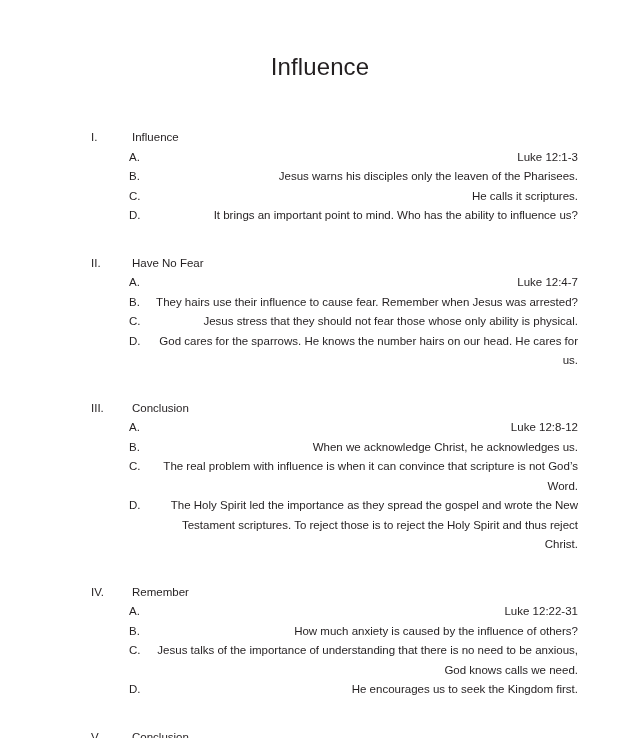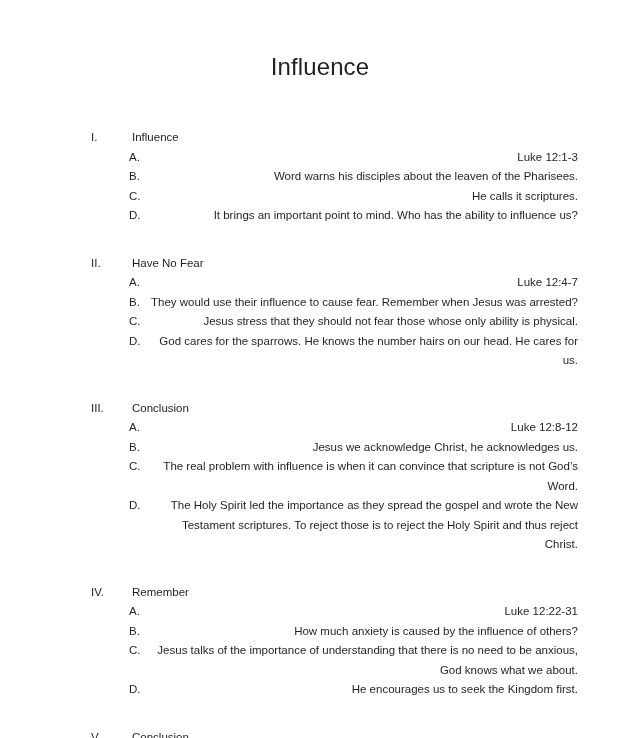--- a/index.html
+++ b/index.html
@@ -111,21 +111,21 @@
           <span class="section-numeral">I.</span>
           <span class="section-title">Influence</span>
         </div>
         <div class="items">
           <div class="item">
             <span class="item-letter">A.</span>
             <span class="item-text">Luke 12:1-3</span>
           </div>
           <div class="item">
             <span class="item-letter">B.</span>
-            <span class="item-text">Word warns his disciples about the leaven of the Pharisees.</span>
+            <span class="item-text">Jesus warns his disciples only the leaven of the Pharisees.</span>
           </div>
           <div class="item">
             <span class="item-letter">C.</span>
             <span class="item-text">He calls it scriptures.</span>
           </div>
           <div class="item">
             <span class="item-letter">D.</span>
             <span class="item-text">It brings an important point to mind. Who has the ability to influence us?</span>
           </div>
         </div>
@@ -135,21 +135,21 @@
           <span class="section-numeral">II.</span>
           <span class="section-title">Have No Fear</span>
         </div>
         <div class="items">
           <div class="item">
             <span class="item-letter">A.</span>
             <span class="item-text">Luke 12:4-7</span>
           </div>
           <div class="item">
             <span class="item-letter">B.</span>
-            <span class="item-text">They would use their influence to cause fear. Remember when Jesus was arrested?</span>
+            <span class="item-text">They hairs use their influence to cause fear. Remember when Jesus was arrested?</span>
           </div>
           <div class="item">
             <span class="item-letter">C.</span>
             <span class="item-text">Jesus stress that they should not fear those whose only ability is physical.</span>
           </div>
           <div class="item">
             <span class="item-letter">D.</span>
             <span class="item-text">God cares for the sparrows. He knows the number hairs on our head. He cares for us.</span>
           </div>
         </div>
@@ -159,21 +159,21 @@
           <span class="section-numeral">III.</span>
           <span class="section-title">Conclusion</span>
         </div>
         <div class="items">
           <div class="item">
             <span class="item-letter">A.</span>
             <span class="item-text">Luke 12:8-12</span>
           </div>
           <div class="item">
             <span class="item-letter">B.</span>
-            <span class="item-text">Jesus we acknowledge Christ, he acknowledges us.</span>
+            <span class="item-text">When we acknowledge Christ, he acknowledges us.</span>
           </div>
           <div class="item">
             <span class="item-letter">C.</span>
             <span class="item-text">The real problem with influence is when it can convince that scripture is not God’s Word.</span>
           </div>
           <div class="item">
             <span class="item-letter">D.</span>
             <span class="item-text">The Holy Spirit led the importance as they spread the gospel and wrote the New Testament scriptures. To reject those is to reject the Holy Spirit and thus reject Christ.</span>
           </div>
         </div>
@@ -187,21 +187,21 @@
           <div class="item">
             <span class="item-letter">A.</span>
             <span class="item-text">Luke 12:22-31</span>
           </div>
           <div class="item">
             <span class="item-letter">B.</span>
             <span class="item-text">How much anxiety is caused by the influence of others?</span>
           </div>
           <div class="item">
             <span class="item-letter">C.</span>
-            <span class="item-text">Jesus talks of the importance of understanding that there is no need to be anxious, God knows what we about.</span>
+            <span class="item-text">Jesus talks of the importance of understanding that there is no need to be anxious, God knows calls we need.</span>
           </div>
           <div class="item">
             <span class="item-letter">D.</span>
             <span class="item-text">He encourages us to seek the Kingdom first.</span>
           </div>
         </div>
       </div>
       <div class="section">
         <div class="section-head">
           <span class="section-numeral">V.</span>

